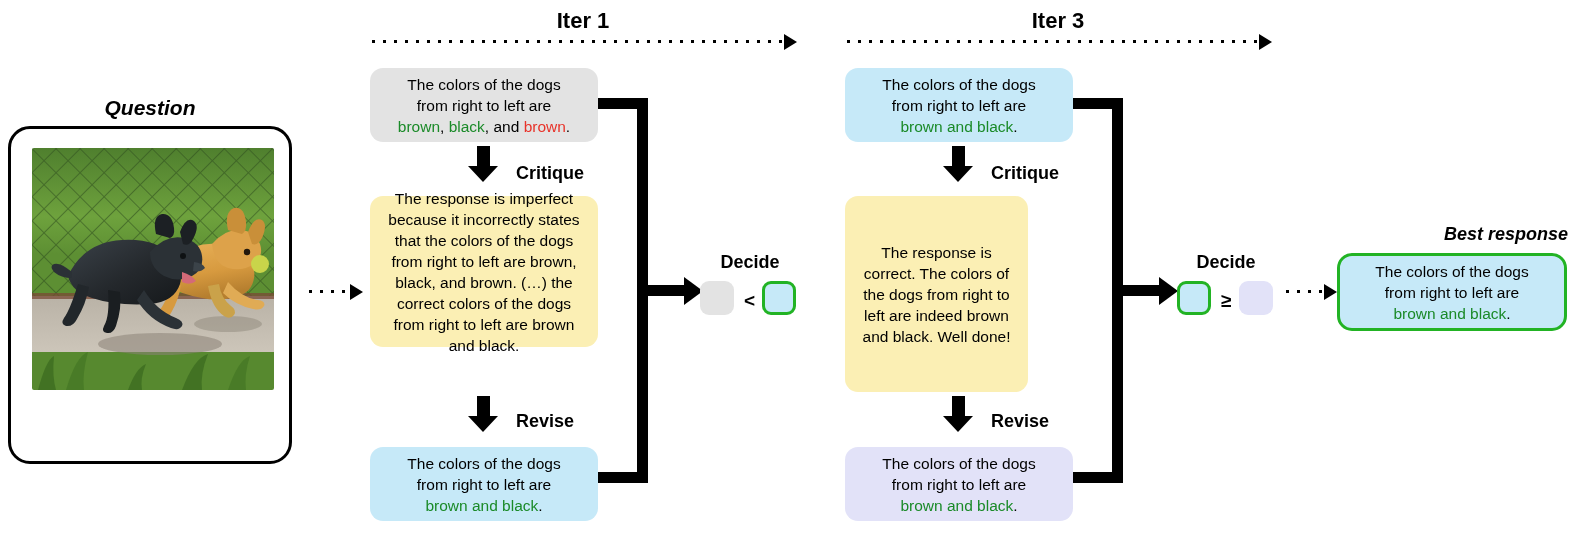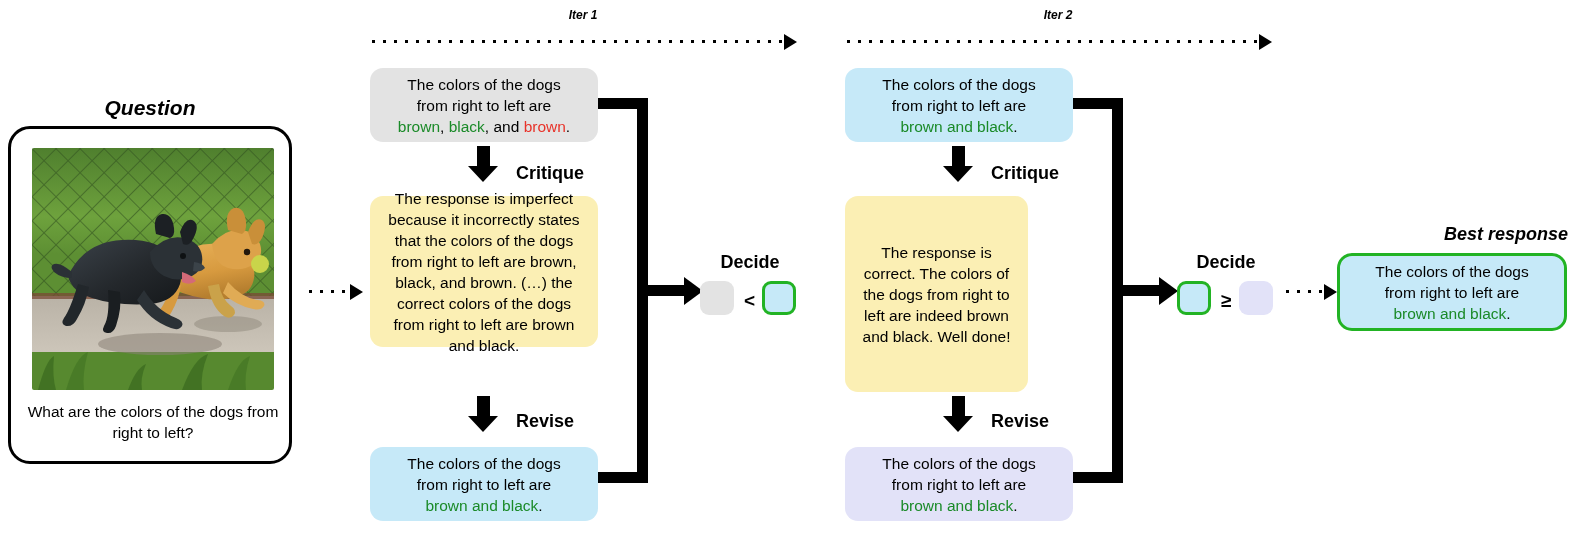--- a/index.html
+++ b/index.html
@@ -44,22 +44,21 @@
     position: absolute;
     left: 10px; top: 272px;
     width: 264px;
     text-align: center;
     font-size: 15.5px;
     line-height: 21px;
   }
 
   
   .iter-label {
-    font-size: 12px;
-    font-style: italic;
+    font-size: 22px;
     font-weight: bold;
     text-align: center;
   }
   .rail {
     height: 3px;
     background-image: radial-gradient(circle, #000 1.5px, transparent 1.7px);
     background-size: 11px 3px;
     background-repeat: repeat-x;
     background-position: left center;
   }
@@ -244,21 +243,20 @@
         <circle cx="151" cy="108" r="3" fill="#0e1113"></circle>
         <path d="M162 114 q9 1 11 6 q-5 5 -12 3 z" fill="#3b4349"></path>
         <path d="M150 124 q10 3 14 9 q-6 5 -14 1 z" fill="#d46a78"></path>
         <path d="M46 136 q-8 26 -14 34 q-4 6 2 8 q7 1 11 -7 q9 -15 12 -32 z" fill="#22272b"></path>
         <path d="M76 142 q2 26 -4 36 q-3 6 3 7 q6 1 9 -7 q6 -18 4 -34 z" fill="#1a1e21"></path>
         <path d="M112 142 q12 20 32 28 q8 3 6 8 q-3 5 -11 2 q-22 -8 -34 -28 z" fill="#2b3136"></path>
         <path d="M40 124 q-12 -10 -18 -8 q-5 2 0 8 q7 6 18 6 z" fill="#2b3136"></path>
       </g>
     </svg>
   </div>
-  <div id="question-text">What are the colors of the dogs from right to left?</div>
 </div>
 
 <div class="dot-arrow" style="left:305px; top:290px; width:58px;">
   <div class="dots"></div>
   <div class="tip"></div>
 </div>
 
 <div class="abs iter-label" style="left:368px; top:8px; width:430px;">Iter 1</div>
 <div class="abs" style="left:368px; top:40px; width:428px;">
   <div class="rail" style="width:414px;"></div>
@@ -301,21 +299,21 @@
   <div class="bk-seg" style="left:598px; top:472px; width:50px; height:11px;"></div>
   <div class="bk-seg" style="left:648px; top:285px; width:38px; height:11px;"></div>
   <div class="bk-arrow-head" style="left:684px; top:277px;"></div>
 </div>
 
 <div class="decide-label" style="left:700px; top:252px; width:100px;">Decide</div>
 <div class="chip gray" style="left:700px; top:281px;"></div>
 <div class="cmp" style="left:744px; top:291px;">&lt;</div>
 <div class="chip blue" style="left:762px; top:281px;"></div>
 
-<div class="abs iter-label" style="left:843px; top:8px; width:430px;">Iter 2</div>
+<div class="abs iter-label" style="left:843px; top:8px; width:430px;">Iter 3</div>
 <div class="abs" style="left:843px; top:40px; width:428px;">
   <div class="rail" style="width:414px;"></div>
   <div class="rail-head"></div>
 </div>
 
 <div class="abs bubble blue" style="left:845px; top:68px; width:228px; height:74px;">
   <div>
     <span>The colors of the dogs</span><br>
     <span>from right to left are</span><br>
     <span class="green">brown and black</span><span>.</span>

